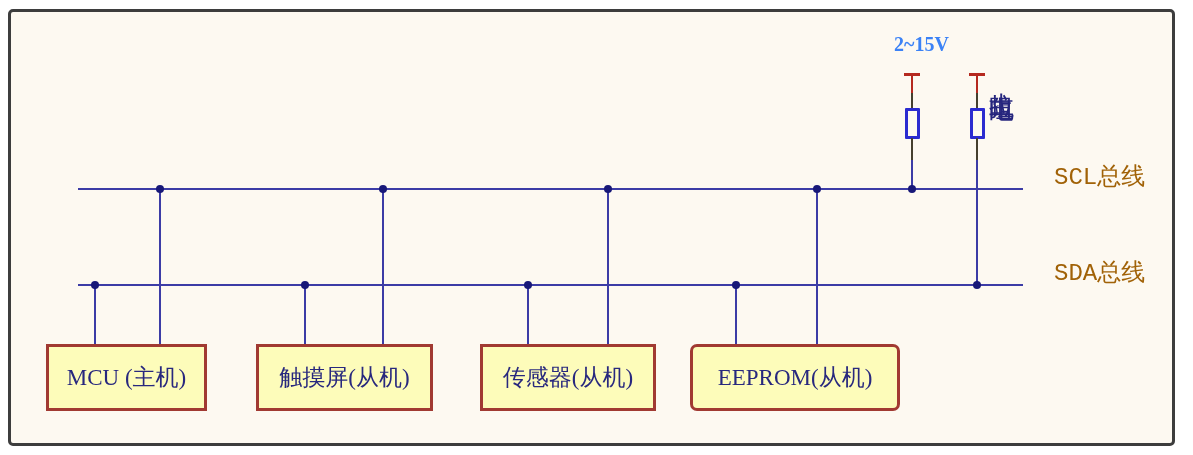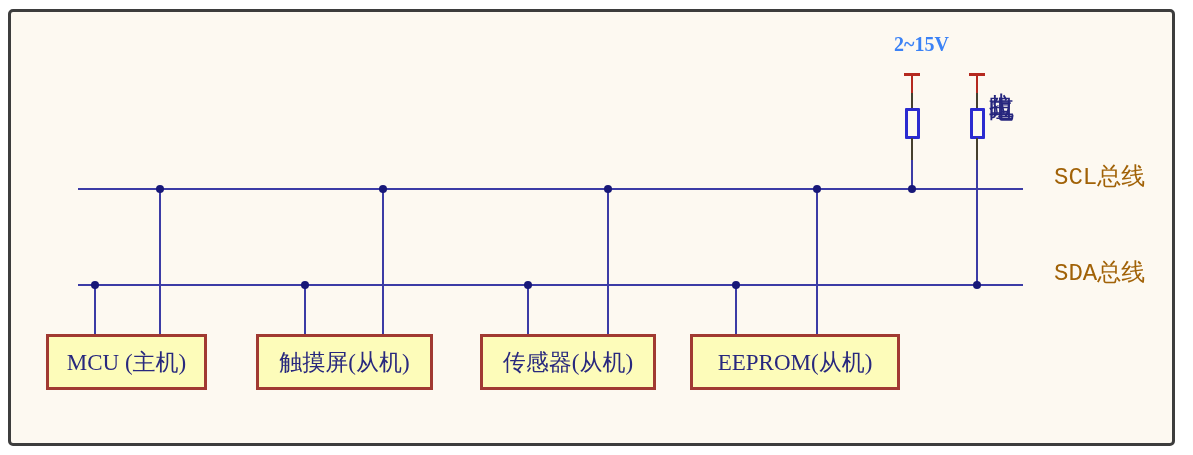--- a/index.html
+++ b/index.html
@@ -31,22 +31,22 @@
     background: #3c3ca6;
   }
   .dot {
     position: absolute;
     width: 8px; height: 8px;
     border-radius: 50%;
     background: #181878;
   }
   .device-box {
     position: absolute;
-    top: 334px;
-    height: 56px;
+    top: 344px;
+    height: 67px;
     box-sizing: border-box;
     border: 3px solid #a13a32;
     background: #fdfcba;
     display: flex;
     align-items: center;
     justify-content: center;
     color: #28287e;
     font-size: 23px;
     white-space: nowrap;
   }
@@ -146,21 +146,21 @@
 
   <div class="device-box" style="left:46px;  width:161px;">
     <span>MCU (主机)</span>
   </div>
   <div class="device-box" style="left:480px; width:176px;">
     <span>传感器(从机)</span>
   </div>
   <div class="device-box" style="left:256px; width:177px;">
     <span>触摸屏(从机)</span>
   </div>
-  <div class="device-box" style="left:690px; width:210px;">
+  <div class="device-box" style="left:690px; width:210px;border-radius:7px;">
     <span>EEPROM(从机)</span>
   </div>
 
   <div class="voltage-label" style="left:894px; top:33px;">2~15V</div>
   <div class="pullup-label" style="left:989px; top:72px; height:120px;">上拉电阻</div>
   <div class="bus-label" style="left:1054px; top:160px;">SCL总线</div>
   <div class="bus-label" style="left:1054px; top:256px;">SDA总线</div>
 
 </div>
 

